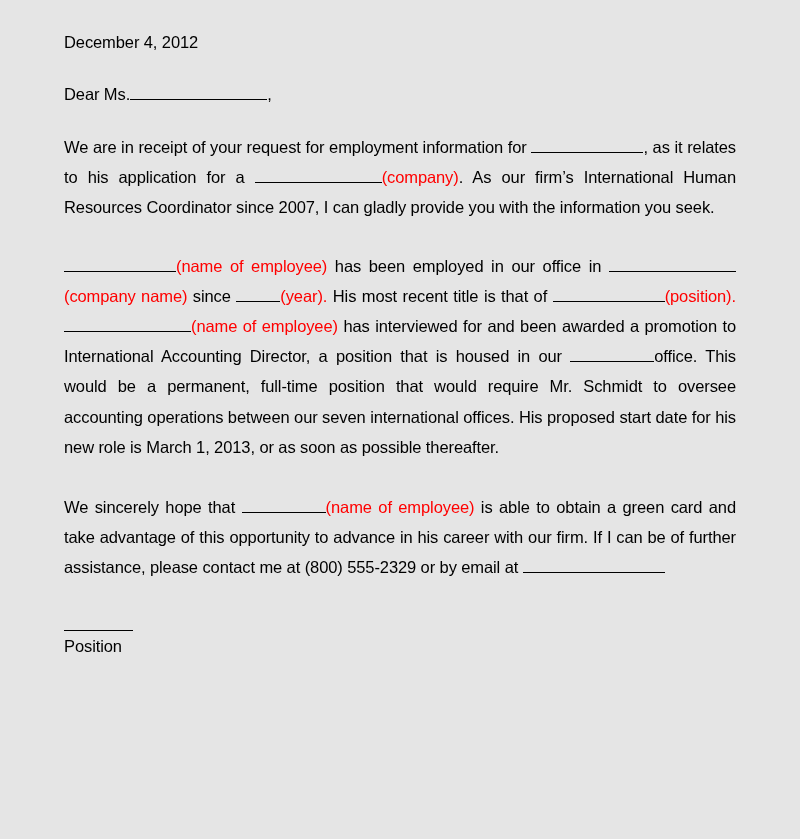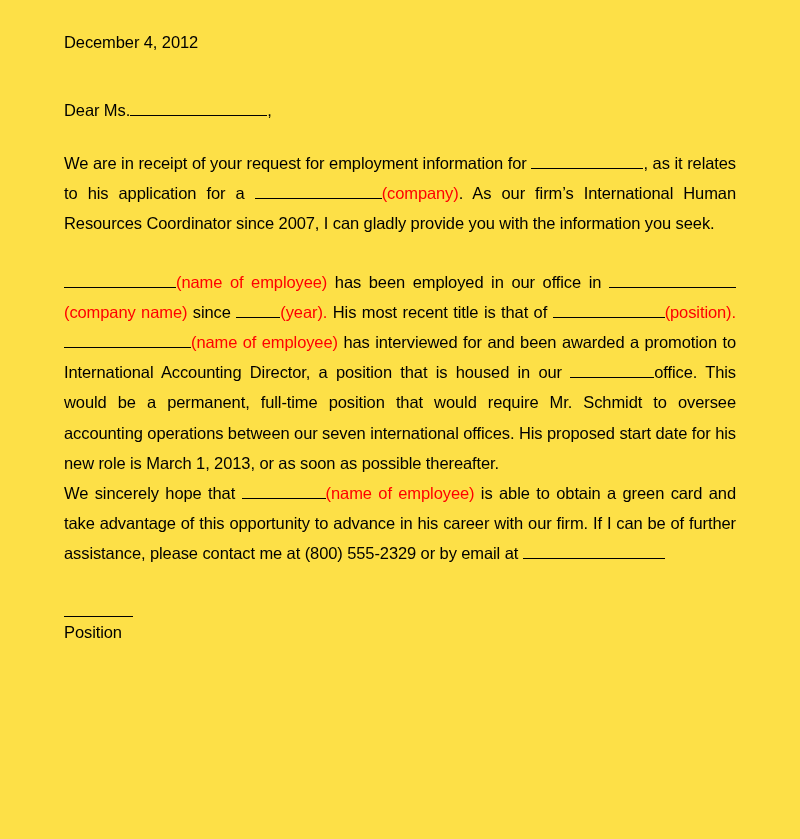--- a/index.html
+++ b/index.html
@@ -11,54 +11,54 @@
     width: 800px;
     height: 839px;
     font-family: "Liberation Sans", sans-serif;
     color: #000000;
     overflow: hidden;
   }
   .page {
     position: relative;
     width: 800px;
     height: 839px;
-    background: #fde047;
+    background: #e5e5e5;
     box-sizing: border-box;
     padding: 16px;
   }
   .content {
     position: absolute;
     left: 64px;
     top: 0;
     width: 672px;
   }
   .date-line {
     font-size: 16.5px;
     line-height: 30px;
     margin-top: 27px;
     letter-spacing: -0.1px;
   }
   .salutation {
     font-size: 16.5px;
     line-height: 30px;
-    margin-top: 38px;
+    margin-top: 22px;
     letter-spacing: -0.1px;
     white-space: nowrap;
   }
   .para {
     font-size: 16.5px;
     line-height: 30.2px;
     text-align: justify;
     text-justify: inter-word;
     letter-spacing: -0.1px;
     margin: 0;
   }
   .para.p1 { margin-top: 23px; }
   .para.p2 { margin-top: 28px; }
-  .para.p3 { }
+  .para.p3 { margin-top: 30px; }
   .red {
     color: #FF0000;
   }
   .blank {
     display: inline-block;
     border-bottom: 1.6px solid #000000;
     vertical-align: baseline;
     height: 0.82em;
     margin: 0;
   }

